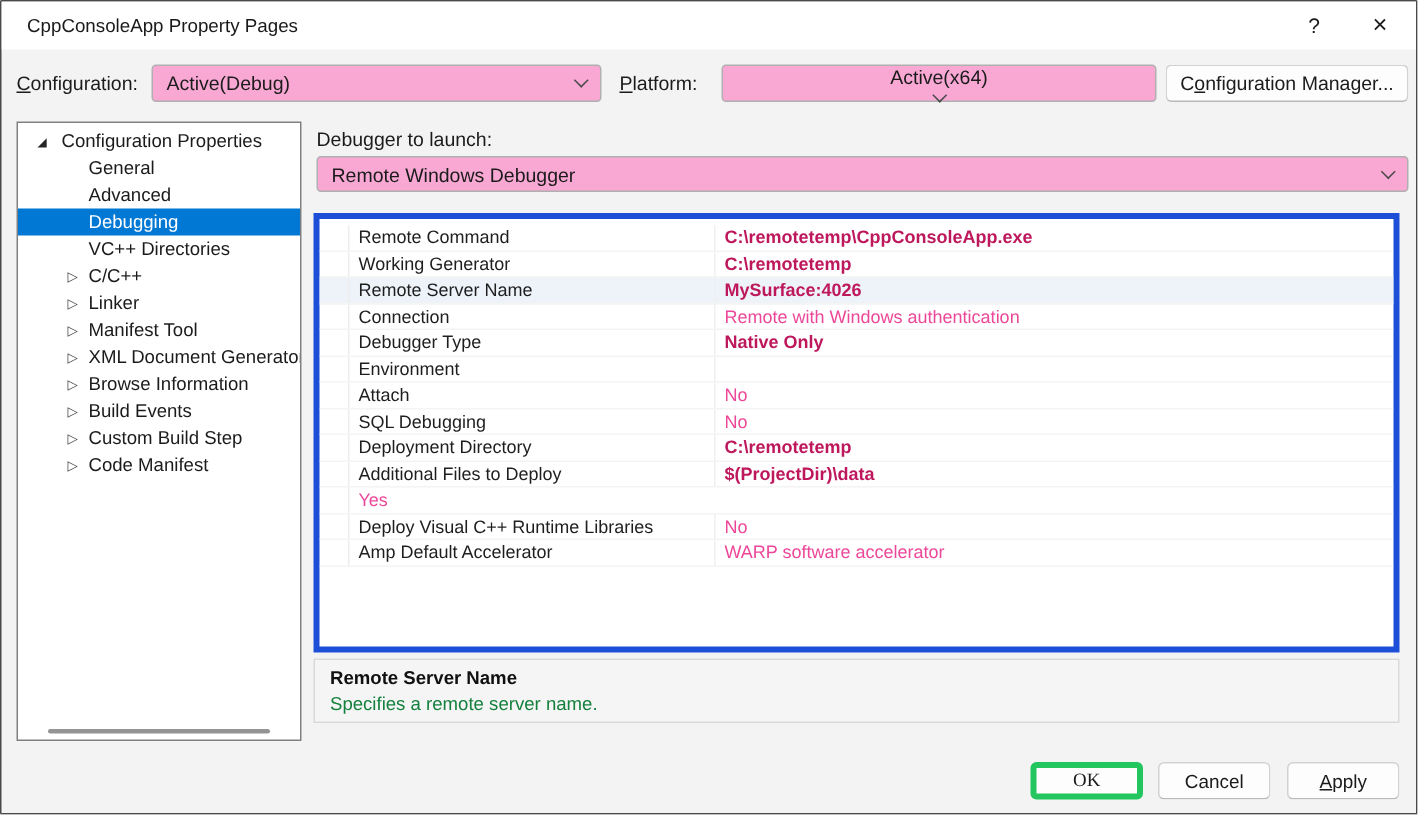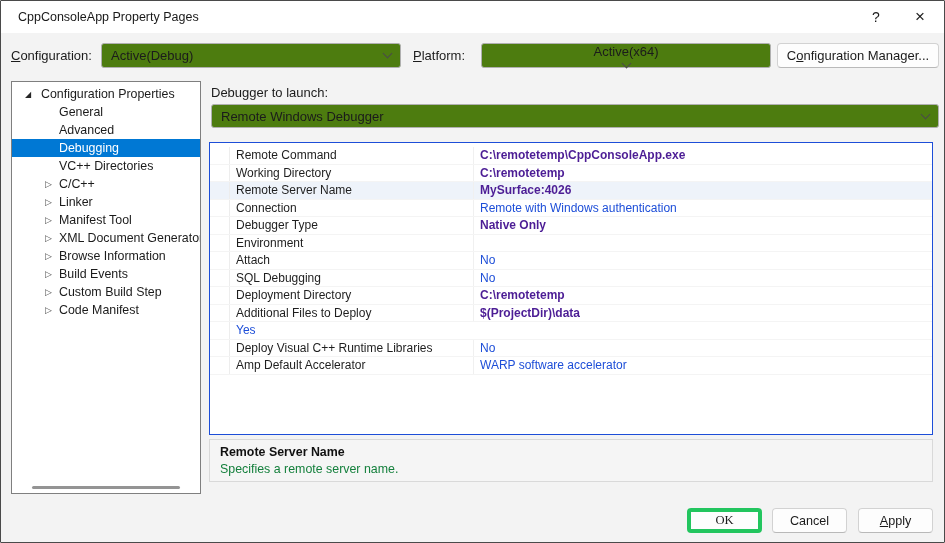--- a/index.html
+++ b/index.html
@@ -12,21 +12,21 @@
   
   .titlebar{position:absolute;top:0;left:0;right:0;height:32px;background:#ffffff;}
   .title{position:absolute;left:17px;top:9px;font-size:12.5px;color:#191919;white-space:nowrap;}
   .cap-btn{position:absolute;top:0;width:44px;height:32px;display:flex;align-items:center;justify-content:center;color:#1b1b1b;cursor:default;}
   .cap-help{right:46px;font-size:14px;}
   .cap-close{right:2px;font-size:17px;}
   
   .cfg-label{position:absolute;top:47px;white-space:nowrap;}
   .u{text-decoration:underline;}
   .combo{
-    position:absolute;height:25px;background:#4d7c0f;border:1px solid #b0b0b0;border-radius:3px;
+    position:absolute;height:25px;background:#f9a8d4;border:1px solid #b0b0b0;border-radius:3px;
     display:flex;align-items:center;justify-content:space-between;padding:0 9px;white-space:nowrap;
   }
   .chev{width:7px;height:7px;border-right:1.3px solid #4b4b4b;border-bottom:1.3px solid #4b4b4b;
         transform:rotate(45deg);margin-top:-4px;flex:0 0 auto;}
   .combo-config{left:100px;top:42px;width:300px;}
   .combo-platform{left:480px;top:42px;width:290px;flex-direction:column;}
   .btn{background:#fdfdfd;border:1px solid #d2d2d2;border-bottom-color:#b9b9b9;border-radius:4px;
        display:flex;align-items:center;justify-content:center;white-space:nowrap;cursor:default;}
   .btn-mgr{position:absolute;left:776px;top:42px;width:162px;height:25px;}
   
@@ -39,27 +39,27 @@
   .lvl1 .expander{width:14px;font-size:9px;color:#4d4d4d;}
   .tree-item.selected{background:#0078d4;color:#ffffff;}
   .tree-item.selected .expander{color:#ffffff;}
   .tree-hscroll{position:absolute;left:20px;bottom:4px;width:148px;height:3px;background:#949494;border-radius:2px;}
   
   .dbg-label{position:absolute;left:210px;top:84px;white-space:nowrap;}
   .combo-debugger{left:210px;top:103px;width:728px;}
   .combo-debugger{height:24px;}
   
   .grid{position:absolute;left:208px;top:141px;width:724px;height:293px;background:#ffffff;
-        border:1px solid #1d4ed8;padding-top:4px;font-size:12px;overflow:hidden;}
+        border:4px solid #1d4ed8;padding-top:4px;font-size:12px;overflow:hidden;}
   .grid-row{display:flex;height:17.5px;align-items:stretch;border-bottom:1px solid #f4f4f4;cursor:default;}
   .cell-gutter{width:20px;flex:0 0 auto;border-right:1px solid #ededed;}
   .cell-name{width:244px;flex:0 0 auto;padding-left:6px;display:flex;align-items:center;
              border-right:1px solid #f0f0f0;color:#1e1e1e;white-space:nowrap;overflow:hidden;}
-  .cell-value{flex:1;padding-left:6px;display:flex;align-items:center;white-space:nowrap;overflow:hidden;color:#1d4ed8;}
-  .cell-value.bold{font-weight:bold;color:#4c1d95;}
+  .cell-value{flex:1;padding-left:6px;display:flex;align-items:center;white-space:nowrap;overflow:hidden;color:#ec4899;}
+  .cell-value.bold{font-weight:bold;color:#be185d;}
   .grid-row.row-selected{background:#eef3fa;}
   
   .descbox{position:absolute;left:208px;top:438px;width:724px;height:43px;background:#f5f5f5;
            border:1px solid #d9d9d9;padding:5px 10px;font-size:12.4px;}
   .desc-title{font-weight:bold;color:#111;}
   .desc-text{margin-top:3px;color:#15803d;}
   
   .btn-footer{position:absolute;top:507px;width:75px;height:25px;font-size:12.6px;}
   .btn-ok{left:686px;border:4px solid #22c55e;font-family:Liberation Serif, serif;}
   .btn-cancel{left:771px;}
@@ -161,21 +161,21 @@
   </div>
 
   <div class="grid">
     <div class="grid-row">
       <div class="cell-gutter"></div>
       <div class="cell-name">Remote Command</div>
       <div class="cell-value bold">C:\remotetemp\CppConsoleApp.exe</div>
     </div>
     <div class="grid-row">
       <div class="cell-gutter"></div>
-      <div class="cell-name">Working Directory</div>
+      <div class="cell-name">Working Generator</div>
       <div class="cell-value bold">C:\remotetemp</div>
     </div>
     <div class="grid-row row-selected">
       <div class="cell-gutter"></div>
       <div class="cell-name">Remote Server Name</div>
       <div class="cell-value bold">MySurface:4026</div>
     </div>
     <div class="grid-row">
       <div class="cell-gutter"></div>
       <div class="cell-name">Connection</div>

